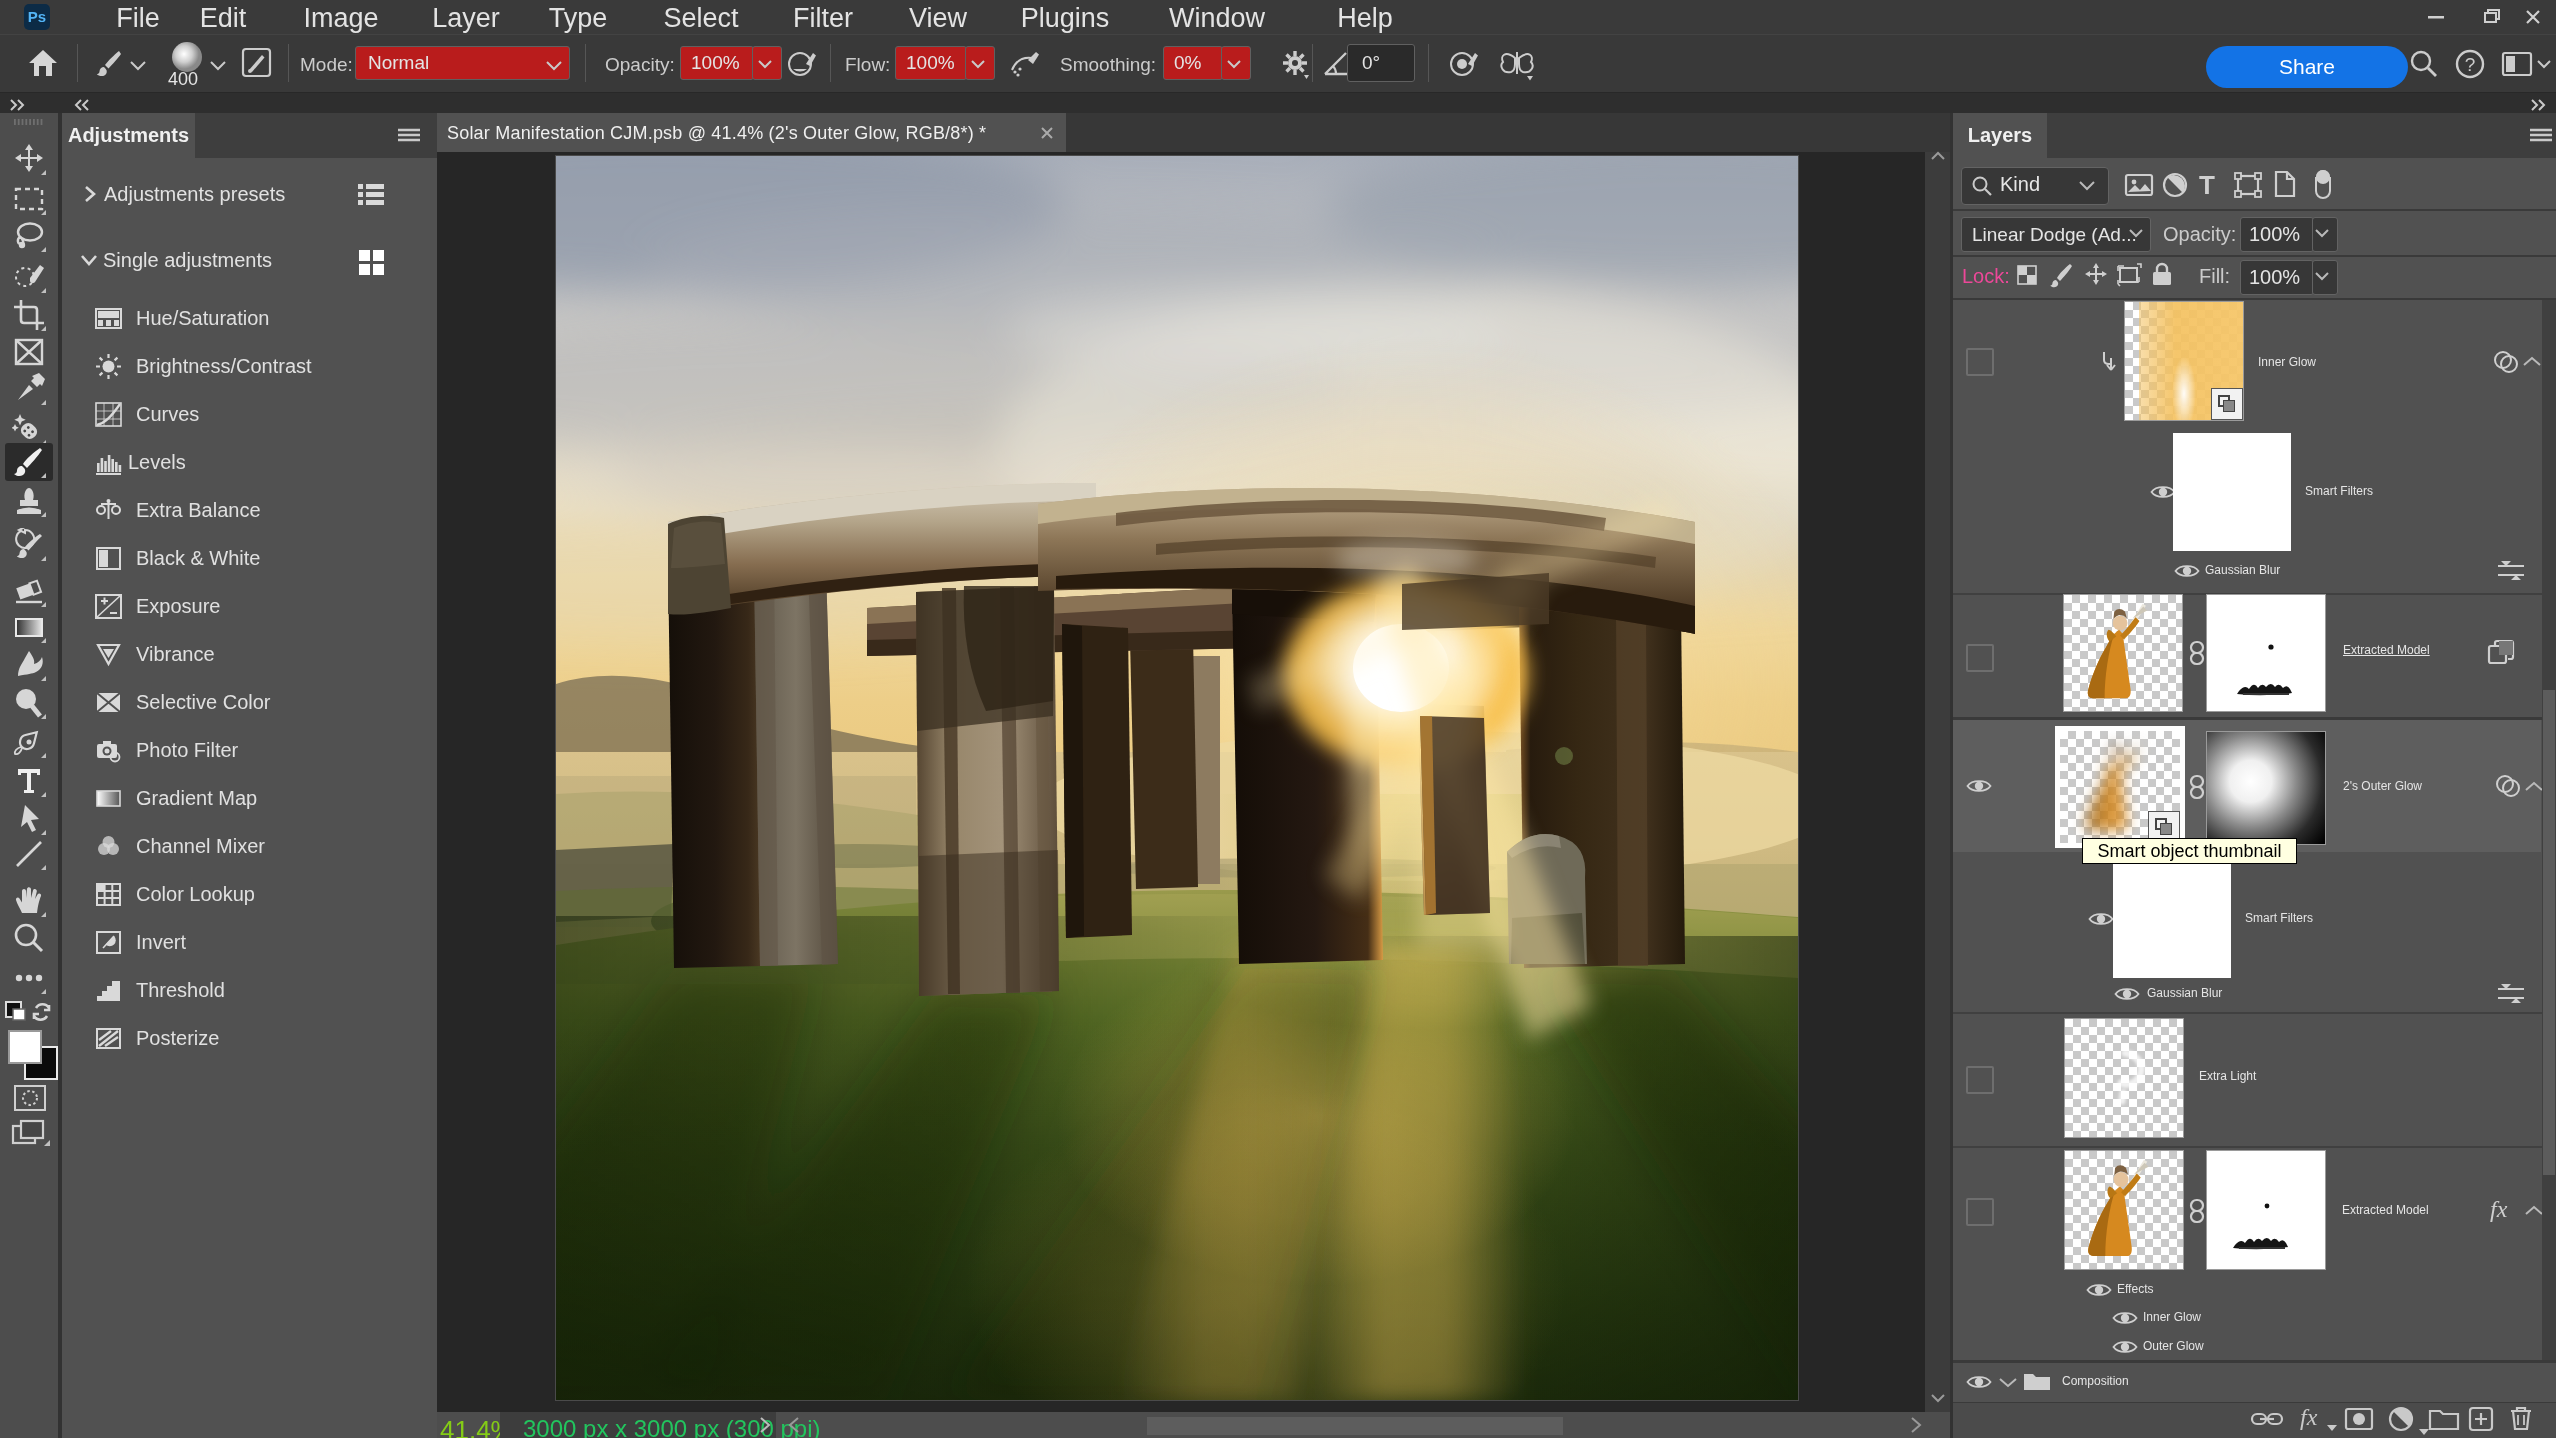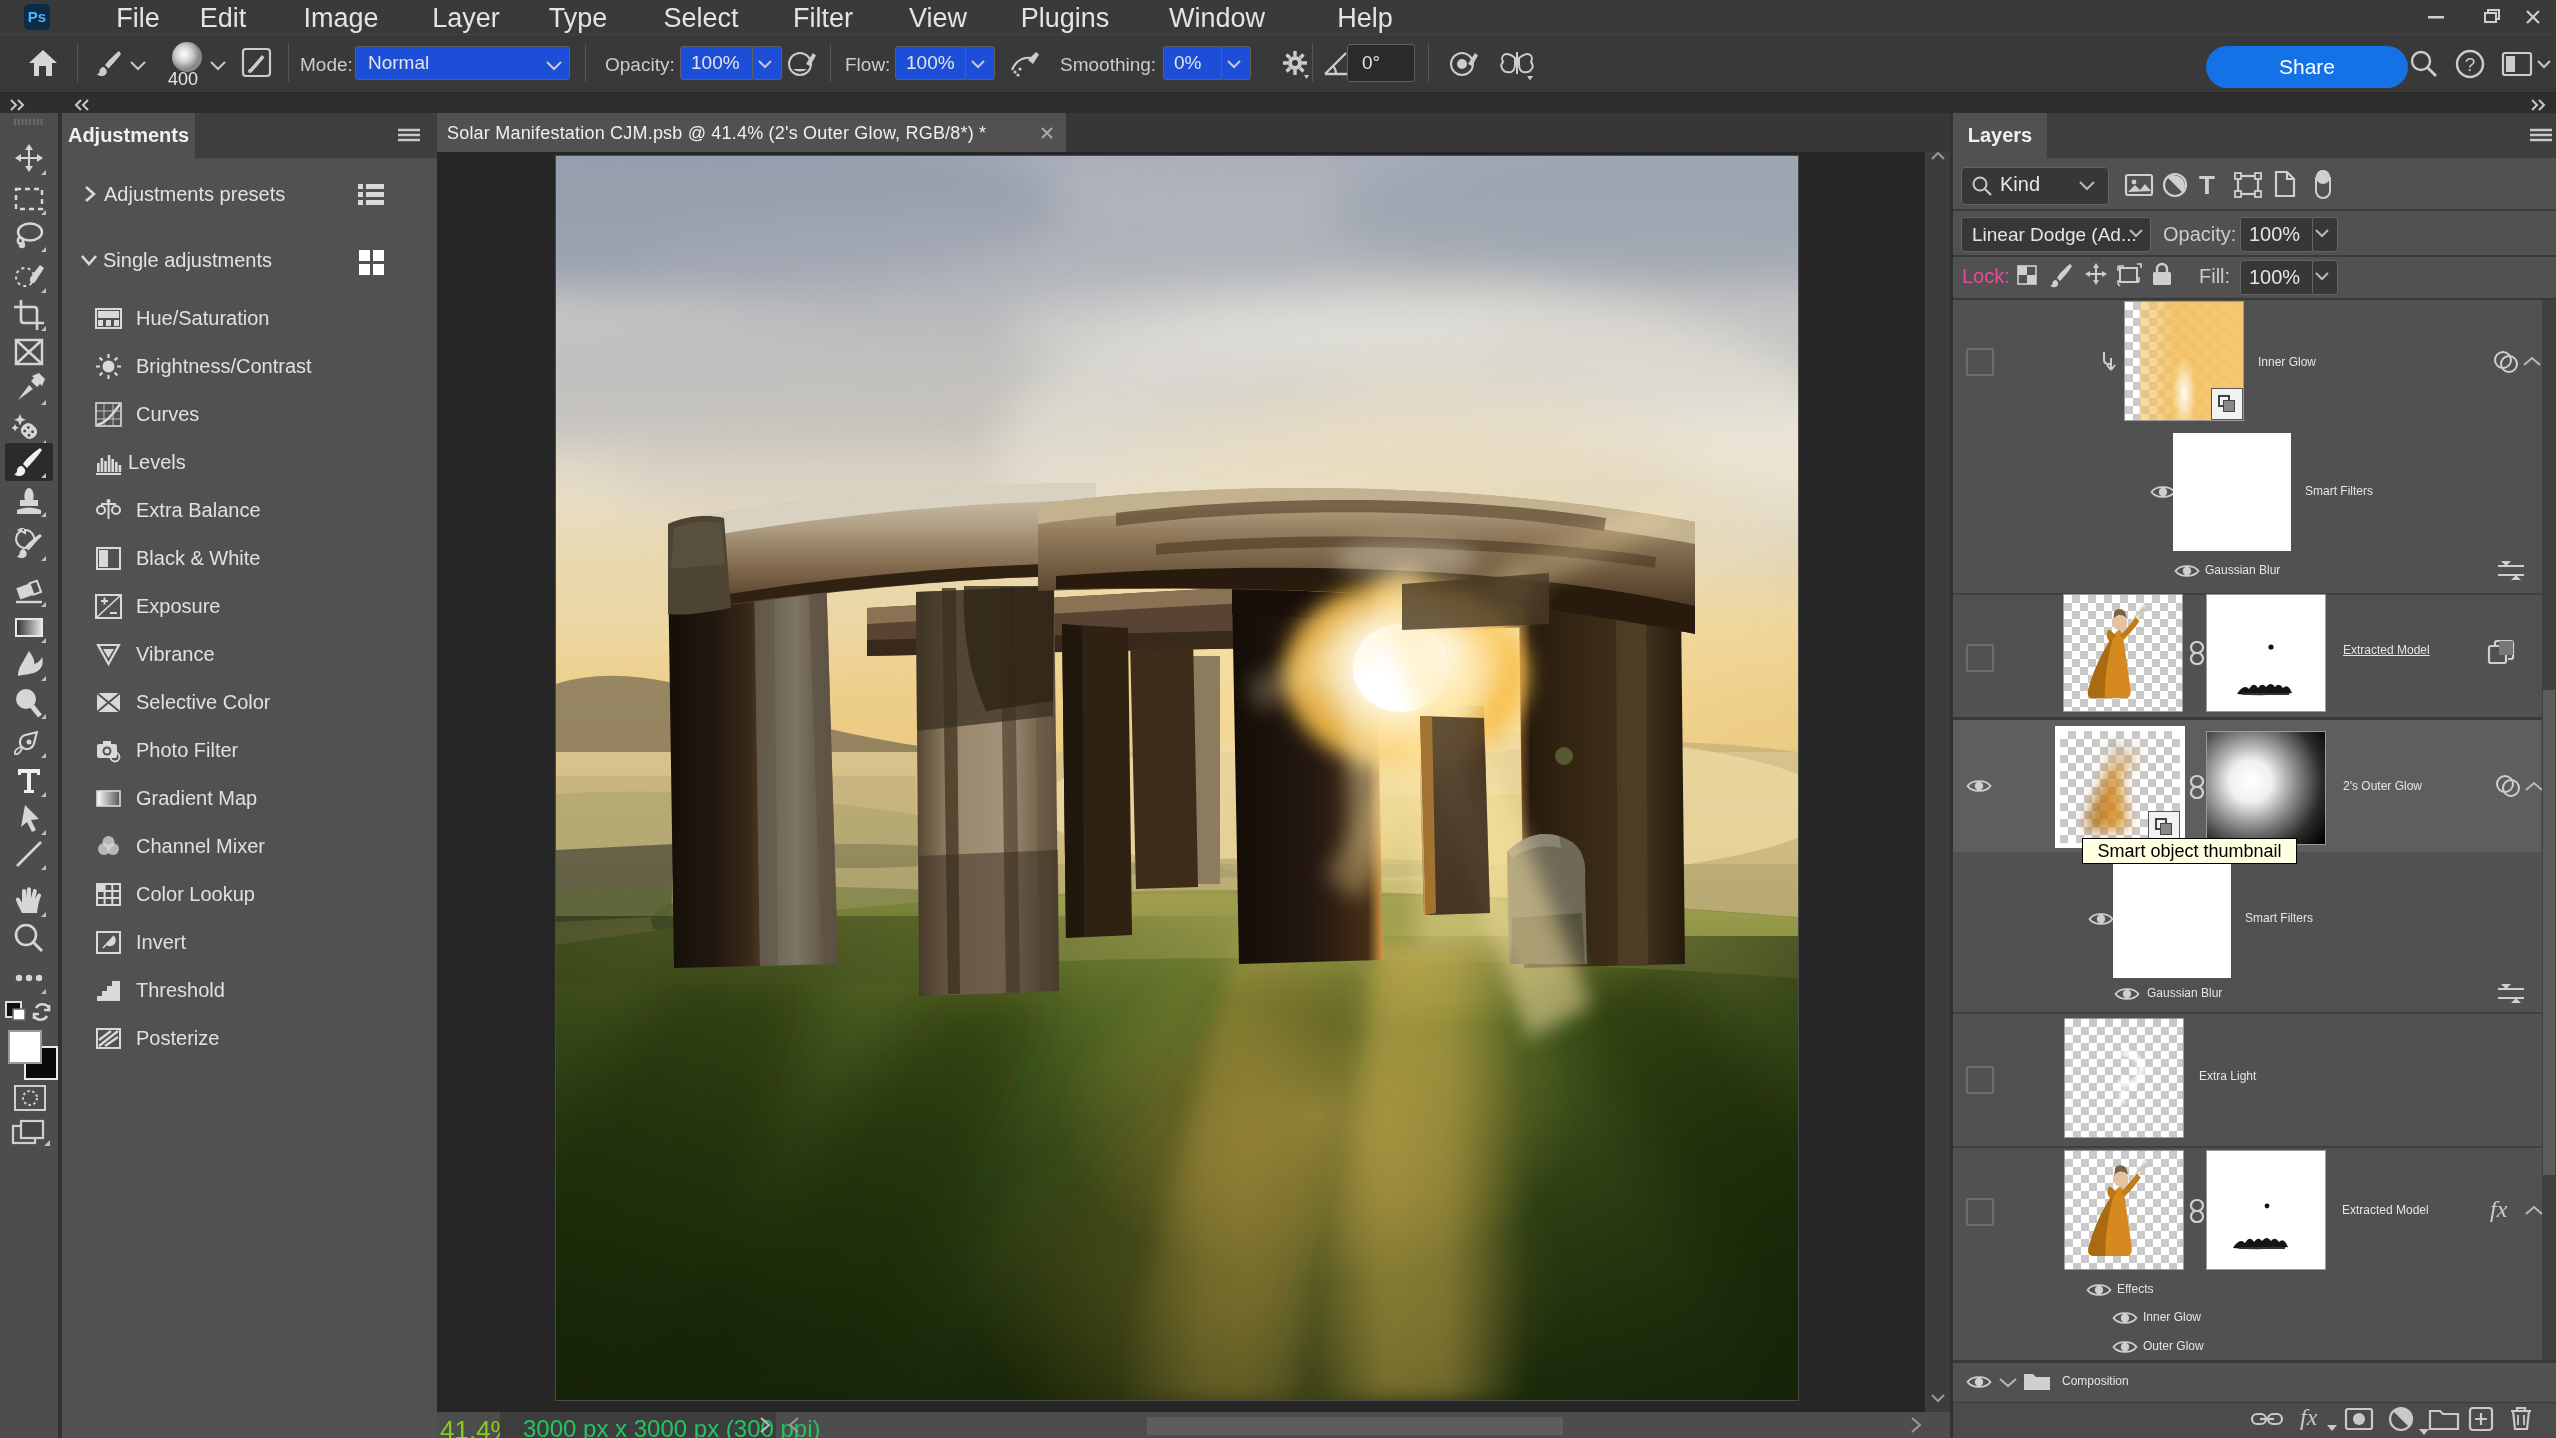--- a/index.html
+++ b/index.html
@@ -1,19 +1,19 @@
 <!DOCTYPE html>
 <html><head>
 <meta charset="utf-8">
 <style>
 html,body{margin:0;padding:0}
 body{width:2556px;height:1438px;background:#323232;font-family:"Liberation Sans",sans-serif;overflow:hidden;position:relative;color:#dcdcdc}
 .a{position:absolute}
 .sep{position:absolute;width:1px;background:#565656}
-.fld{position:absolute;background:#1d4ed8;border:1px solid #606060;border-radius:3px;color:#e4e4e4;font-size:19px}
+.fld{position:absolute;background:#b91c1c;border:1px solid #606060;border-radius:3px;color:#e4e4e4;font-size:19px}
 .lbl{position:absolute;font-size:19px;color:#cbcbcb}
 .chk{background-image:conic-gradient(#c9c9c9 25%,#ffffff 0 50%,#c9c9c9 0 75%,#ffffff 0);background-size:16px 16px}
 .lname{position:absolute;font-size:12px;color:#e5e5e5;line-height:20px}
 </style>
 </head>
 <body>
 
 <div class="a" style="left:0;top:0;width:2556px;height:34px;background:#3a3a3a"></div>
 <div class="a" style="left:24px;top:4px;width:26px;height:26px;background:#0c2b46;border-radius:5px;color:#53b5f7;font-size:15px;font-weight:bold;text-align:center;line-height:26px">Ps</div>
 <div id="menus">

